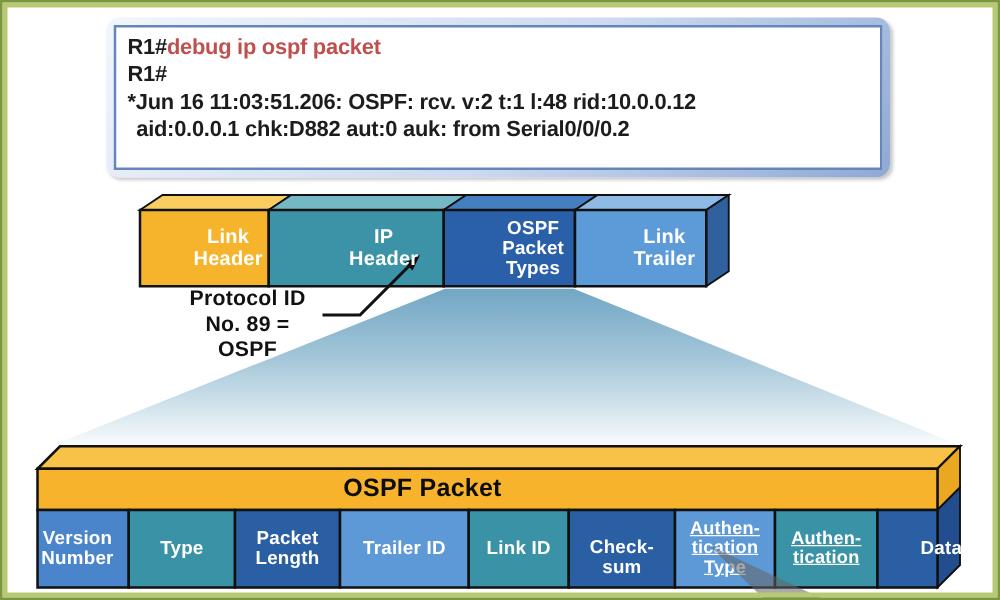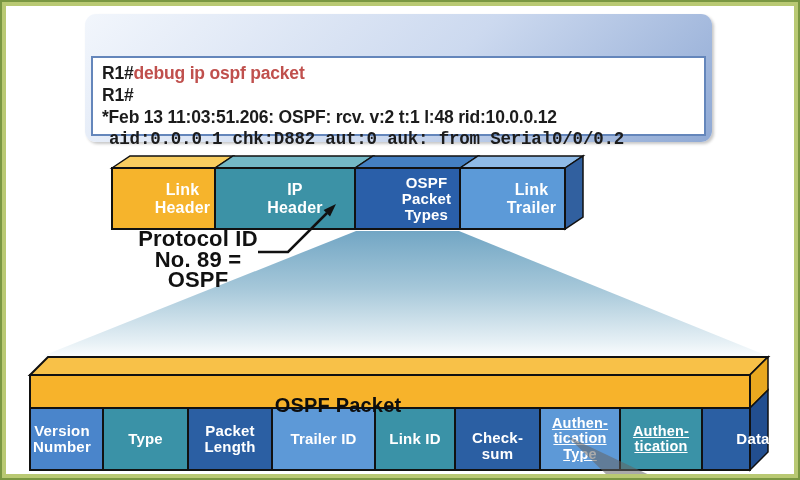--- a/index.html
+++ b/index.html
@@ -16,62 +16,61 @@
   .console{
     position:absolute;left:85px;top:14px;width:627px;height:128px;
     border-radius:11px;
     background:linear-gradient(135deg,#f2f6fc 0%,#ccd9ef 55%,#8fa9d4 100%);
     box-shadow:2px 2px 3px rgba(0,0,0,.22);
     z-index:2;
   }
   .console-inner{
     position:absolute;inset:6px;background:#ffffff;
     border:2px solid #6486bb;
-    margin-top:36px;
   }
   .console-text{
     padding:4px 0 0 9px;
     font-weight:bold;font-size:17.5px;line-height:22px;
     color:#1c1c1c;letter-spacing:-0.2px;white-space:nowrap;
   }
   .cmd{color:#c0504d;}
-  .indent{padding-left:7px;font-family:Liberation Mono, monospace;}
+  .indent{padding-left:7px;}
 
   svg.diagram{position:absolute;left:0;top:0;z-index:1;}
 
   
   .lbl{
     position:absolute;display:flex;align-items:center;justify-content:center;
     text-align:center;font-weight:bold;color:#ffffff;
     white-space:pre-line;z-index:2;letter-spacing:.2px;
   }
   .seg-lbl{font-size:16px;line-height:18px;margin-left:19px;}
   .seg-lbl.small{font-size:15px;line-height:16px;}
   .fld-lbl{font-size:15px;line-height:16.5px;}
   .fld-lbl.tight{font-size:14.5px;line-height:15.5px;text-decoration:underline;}
-  .protocol-lbl{color:#111111;font-size:22px;line-height:20.5px;}
+  .protocol-lbl{color:#111111;font-size:17px;line-height:20.5px;}
   .title-lbl{color:#0d0d0d;font-size:20px;letter-spacing:.2px;}
 
   
   .cursor{
     position:absolute;left:560px;top:430px;width:120px;height:50px;z-index:4;
     background:rgba(100,100,100,.55);
     clip-path:polygon(7px 6px,100px 50px,52px 50px);
     pointer-events:none;
   }
 </style>
 </head>
 <body>
 
 <div class="console">
   <div class="console-inner">
     <div class="console-text">
       <div><span>R1#</span><span class="cmd">debug ip ospf packet</span></div>
       <div>R1#</div>
-      <div>*Feb 13 11:03:51.206: OSPF: rcv. v:2 t:1 l:48 rid:10.0.0.12</div>
+      <div>*Jun 16 11:03:51.206: OSPF: rcv. v:2 t:1 l:48 rid:10.0.0.12</div>
       <div class="indent">aid:0.0.0.1 chk:D882 aut:0 auk: from Serial0/0/0.2</div>
     </div>
   </div>
 </div>
 
 <svg class="diagram" width="800" height="480" viewBox="0 0 800 480">
   <defs>
     <linearGradient id="funnel" x1="0" y1="0" x2="0" y2="1">
       <stop offset="0" stop-color="#72a6c4"></stop>
       <stop offset="0.45" stop-color="#a5c7d9"></stop>
@@ -107,33 +106,33 @@
   <rect x="272" y="408" width="103" height="62" stroke="#111" stroke-width="2" fill="#5d99d7"></rect>
   <rect x="375" y="408" width="80" height="62" stroke="#111" stroke-width="2" fill="#3a92a7"></rect>
   <rect x="455" y="408" width="85" height="62" stroke="#111" stroke-width="2" fill="#2b5fa3"></rect>
   <rect x="540" y="408" width="80" height="62" stroke="#111" stroke-width="2" fill="#5d99d7"></rect>
   <rect x="620" y="408" width="82" height="62" stroke="#111" stroke-width="2" fill="#3a92a7"></rect>
   <rect x="702" y="408" width="48" height="62" stroke="#111" stroke-width="2" fill="#2b5fa3"></rect>
 </svg>
 
 <div class="lbl seg-lbl" style="left:112px;top:168px;width:103px;height:61px">Link
 Header</div>
-<div class="lbl seg-lbl" style="left:206px;top:168px;width:140px;height:61px">IP
+<div class="lbl seg-lbl" style="left:218px;top:168px;width:140px;height:61px">IP
 Header</div>
 <div class="lbl seg-lbl small" style="left:355px;top:168px;width:105px;height:61px">OSPF
 Packet
 Types</div>
 <div class="lbl seg-lbl" style="left:460px;top:168px;width:105px;height:61px">Link
 Trailer</div>
 
 <div class="lbl protocol-lbl" style="left:133px;top:227px;width:130px;height:66px">Protocol ID
 No. 89 =
 OSPF</div>
 
-<div class="lbl title-lbl" style="left:30px;top:389px;width:616px;height:33px">OSPF Packet</div>
+<div class="lbl title-lbl" style="left:30px;top:375px;width:616px;height:33px">OSPF Packet</div>
 
 <div class="lbl fld-lbl" style="left:30px;top:408px;width:64px;height:62px">Version
 Number</div>
 <div class="lbl fld-lbl" style="left:103px;top:408px;width:85px;height:62px">Type</div>
 <div class="lbl fld-lbl" style="left:188px;top:408px;width:84px;height:62px">Packet
 Length</div>
 <div class="lbl fld-lbl" style="left:272px;top:408px;width:103px;height:62px">Trailer ID</div>
 <div class="lbl fld-lbl" style="left:375px;top:408px;width:80px;height:62px">Link ID</div>
 <div class="lbl fld-lbl" style="left:455px;top:408px;width:85px;height:76px">Check-
 sum</div>

